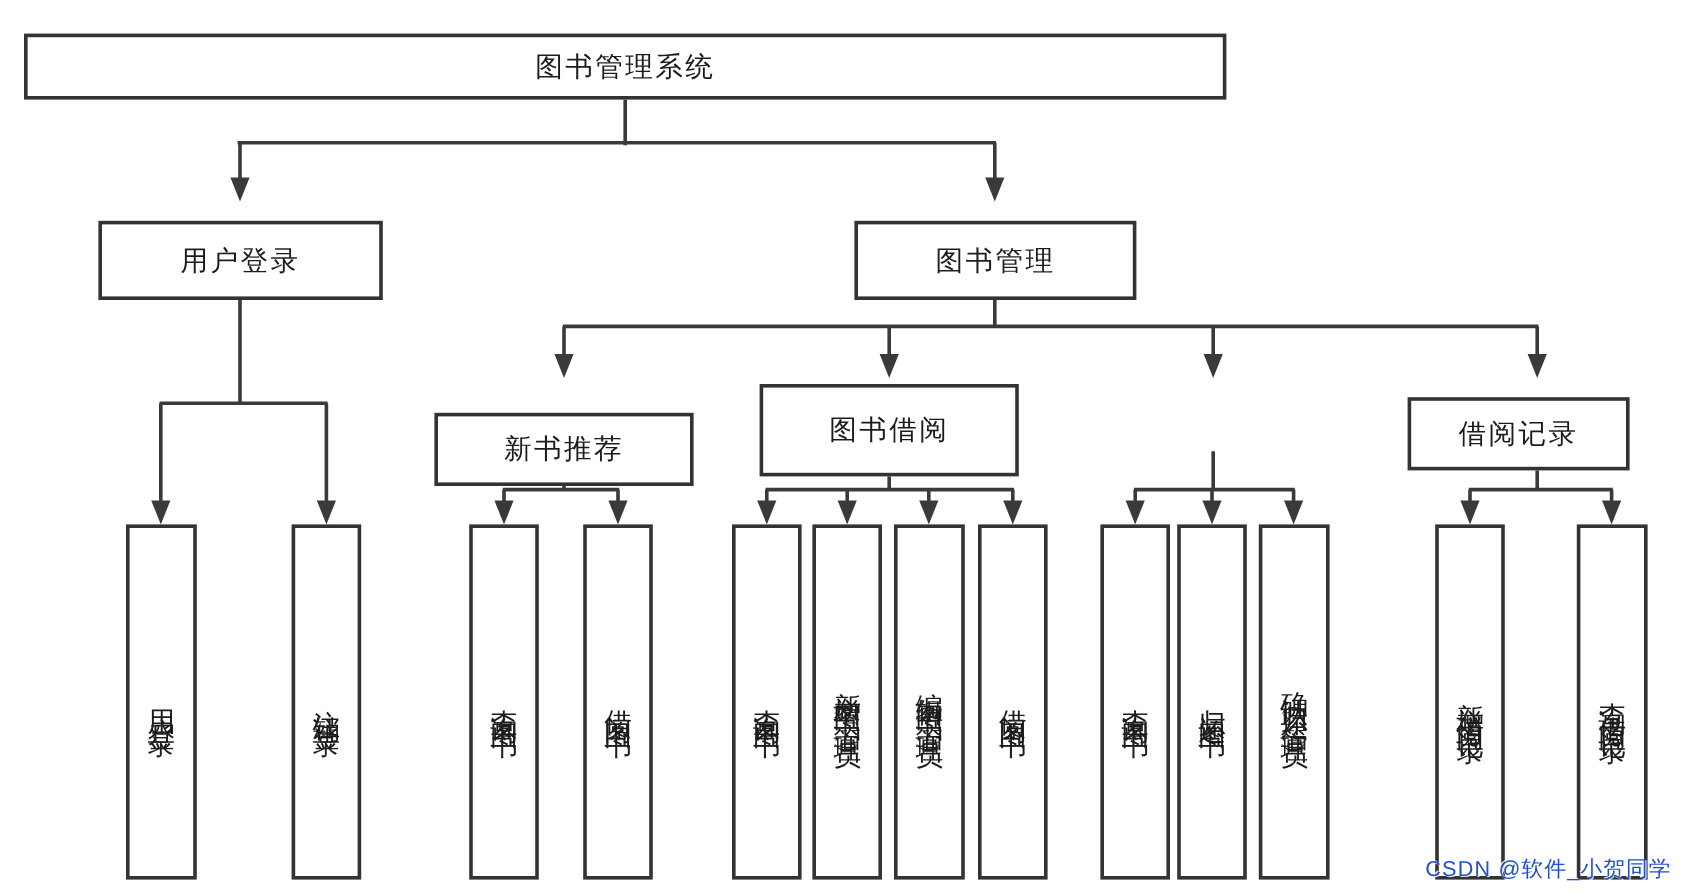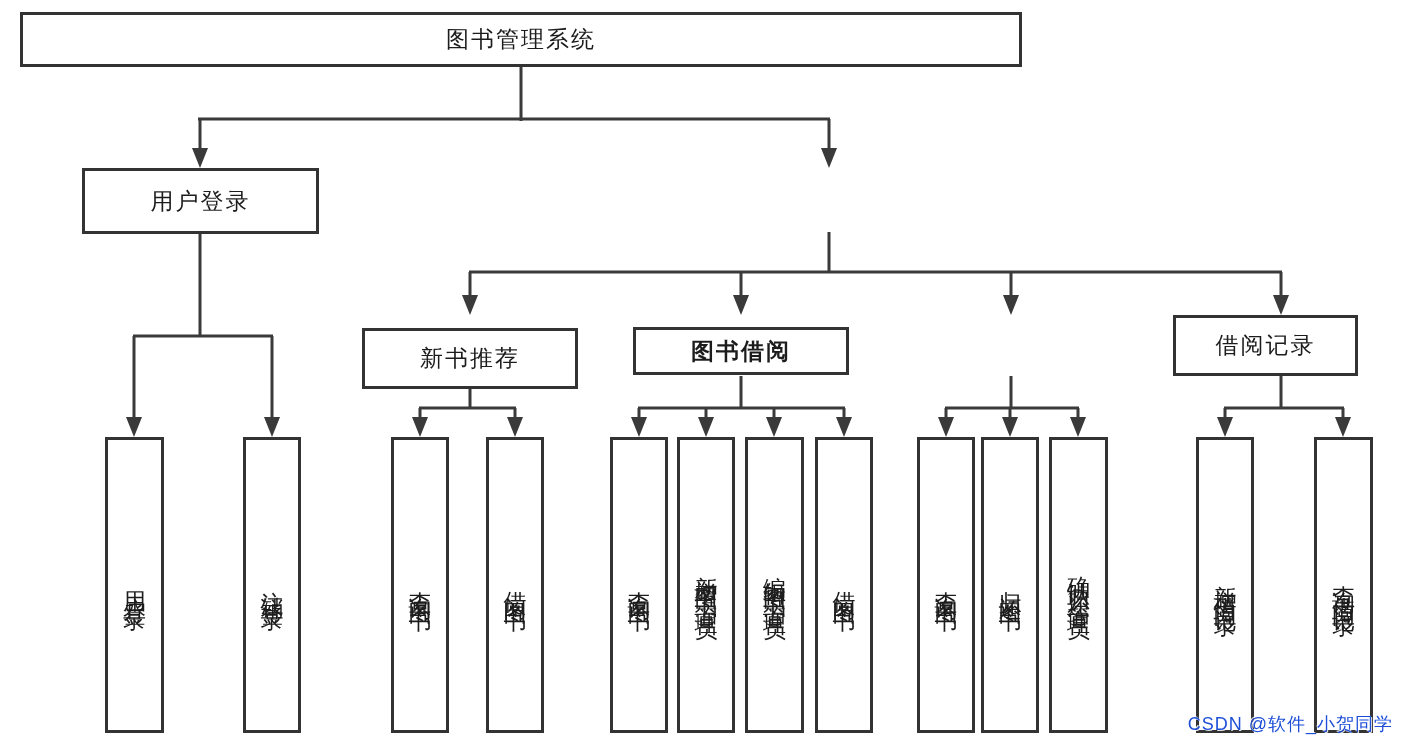--- a/index.html
+++ b/index.html
@@ -17,21 +17,21 @@
     background:#ffffff;
     border:3px solid #333333;
     display:flex;
     align-items:center;
     justify-content:center;
     color:#1c1c1c;
     font-size:23px;
     line-height:1;
     white-space:nowrap;
   }
-  .h{letter-spacing:2px;}
+  .h{letter-spacing:2px;margin-top:16px;}
   .v{
     writing-mode:vertical-rl;
     letter-spacing:6px;
     white-space:normal;
   }
   .watermark{
     position:absolute;
     top:712px;
     right:12px;
     font-size:18px;
@@ -87,23 +87,24 @@
       <polygon points="1002,417 1018,417 1010,437"></polygon>
       <polygon points="1070,417 1086,417 1078,437"></polygon>
       <polygon points="1217,417 1233,417 1225,437"></polygon>
       <polygon points="1335,417 1351,417 1343,437"></polygon>
     </g>
   </svg>
 
   <div class="node h" style="left:20px;top:12px;width:1002px;height:55px;">图书管理系统</div>
 
   <div class="node h" style="left:82px;top:168px;width:237px;height:66px;">用户登录</div>
+  <div class="node h" style="left:712px;top:168px;width:235px;height:66px;">图书管理</div>
 
   <div class="node h" style="left:362px;top:328px;width:216px;height:61px;">新书推荐</div>
-  <div class="node h" style="left:633px;top:327px;width:216px;height:48px;font-weight:bold;">图书借阅</div>
+  <div class="node h" style="left:633px;top:304px;width:216px;height:77px;">图书借阅</div>
   <div class="node h" style="left:1173px;top:315px;width:185px;height:61px;">借阅记录</div>
 
   <div class="node v" style="left:105px;top:437px;width:59px;height:296px;">用户登录</div>
   <div class="node v" style="left:243px;top:437px;width:58px;height:296px;">注销登录</div>
 
   <div class="node v" style="left:391px;top:437px;width:58px;height:296px;">查询图书</div>
   <div class="node v" style="left:486px;top:437px;width:58px;height:296px;">借阅图书</div>
 
   <div class="node v" style="left:610px;top:437px;width:58px;height:296px;">查询图书</div>
   <div class="node v" style="left:677px;top:437px;width:58px;height:296px;">新增图书（管理员）</div>

